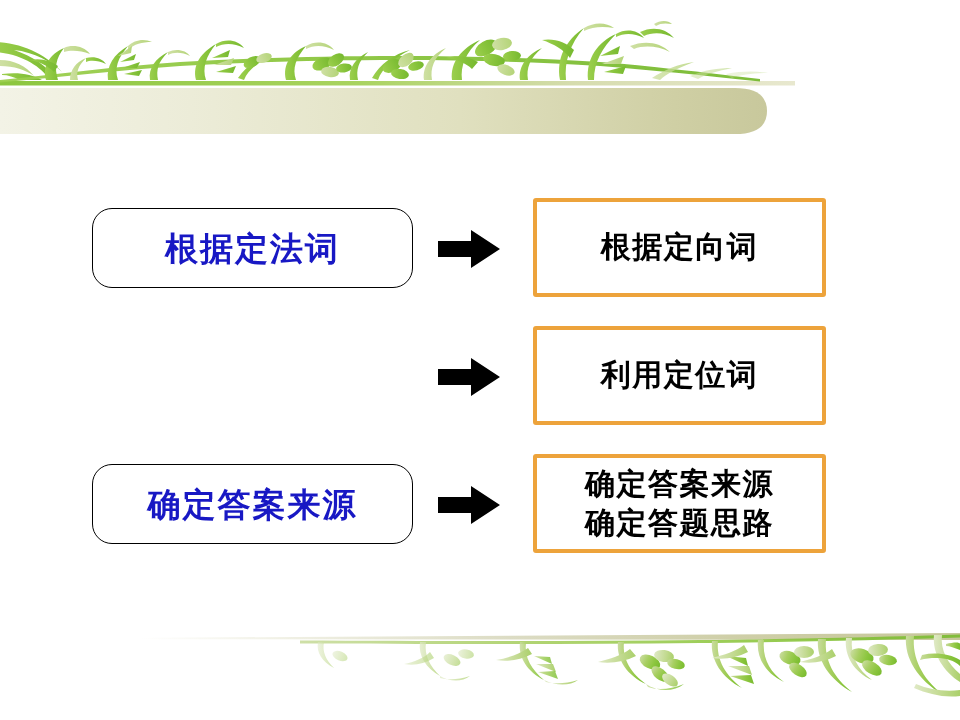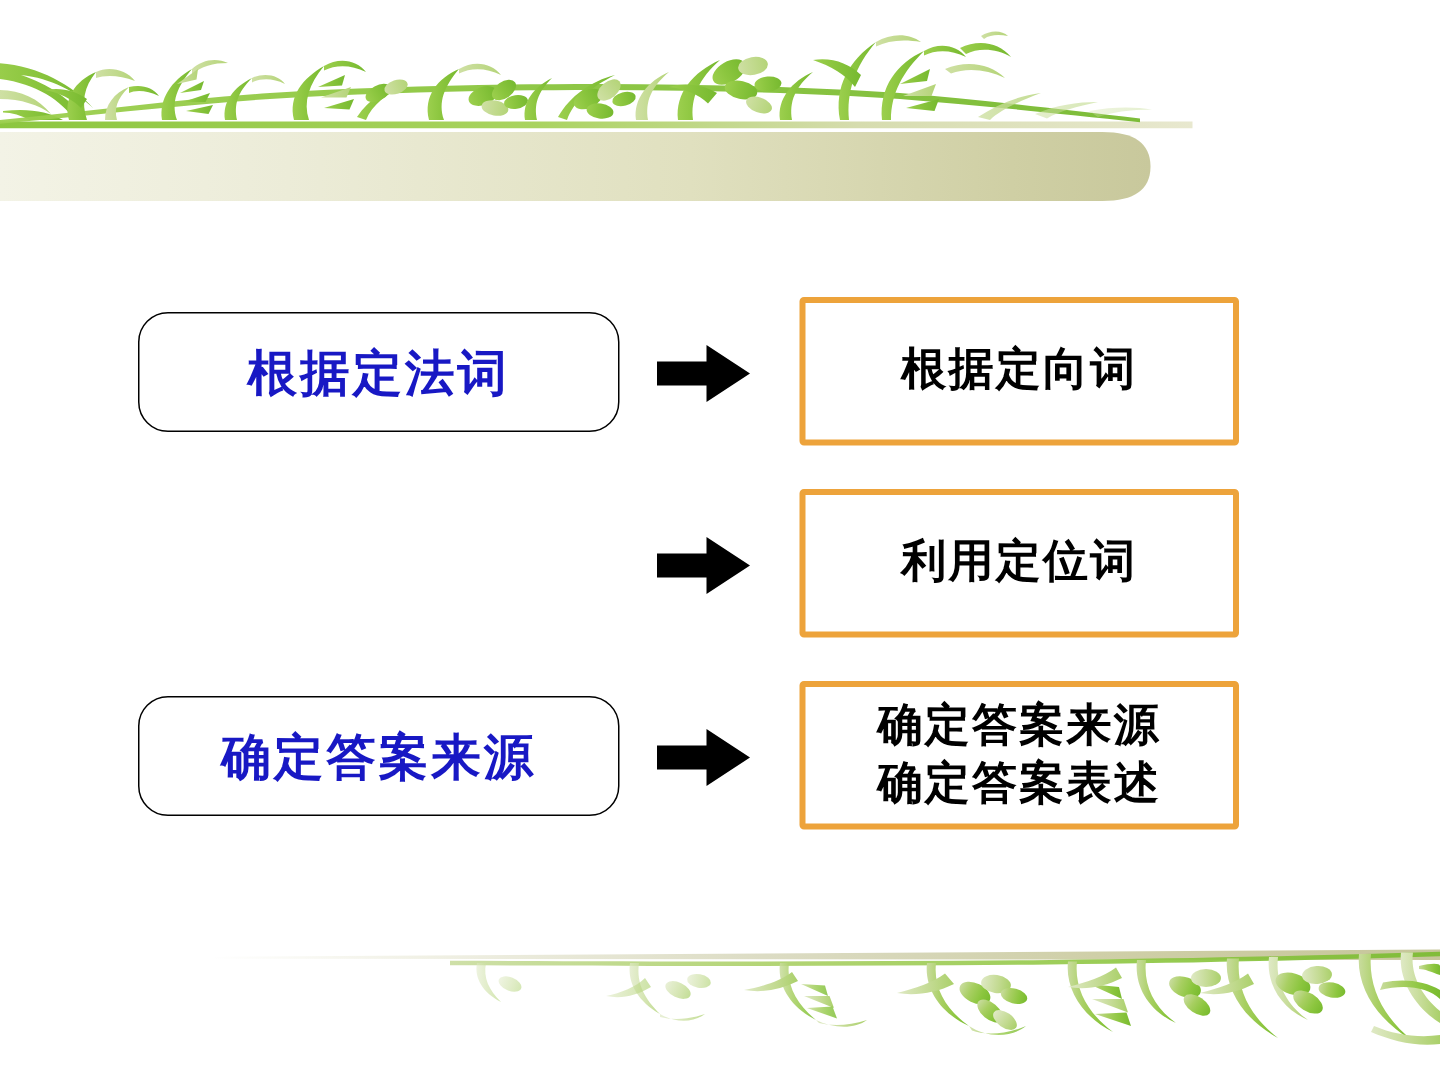--- a/index.html
+++ b/index.html
@@ -270,21 +270,21 @@
       <div class="problem-box">
         <span class="problem-text">确定答案来源</span>
       </div>
       <div class="arrow-wrap">
         <svg width="62" height="38" viewBox="0 0 62 38" xmlns="http://www.w3.org/2000/svg">
           <path d="M0,11 L33,11 L33,0 L62,19 L33,38 L33,27 L0,27 Z" fill="#000000"></path>
         </svg>
       </div>
       <div class="solution-box">
         <span class="solution-line">确定答案来源</span>
-        <span class="solution-line">确定答案表述</span>
+        <span class="solution-line">确定答题思路</span>
       </div>
     </div>
 
   </div>
 
   <div class="footer-deco">
     <svg width="960" height="120" viewBox="0 0 960 120" xmlns="http://www.w3.org/2000/svg">
       <defs>
         <linearGradient id="fLineGrad" x1="0" y1="0" x2="1" y2="0">
           <stop offset="0%" stop-color="#ffffff"></stop>

